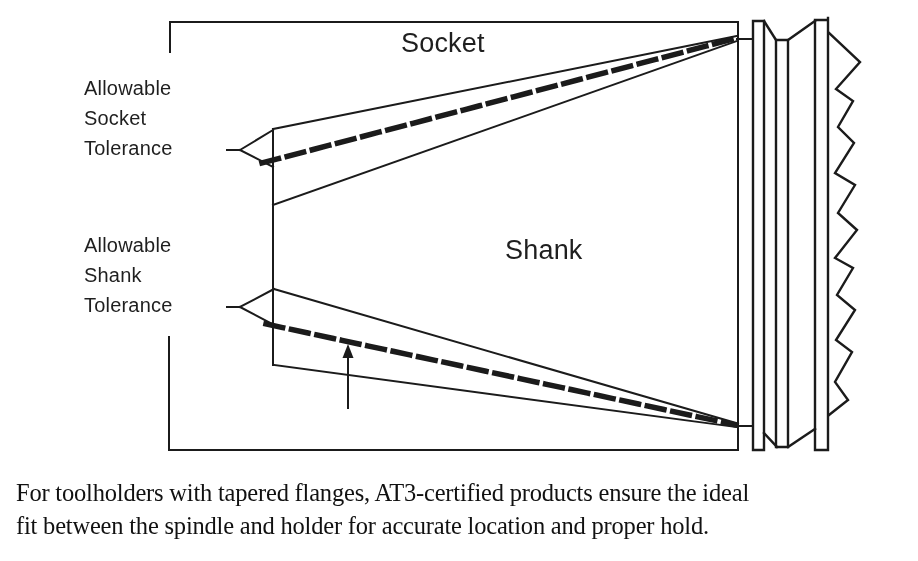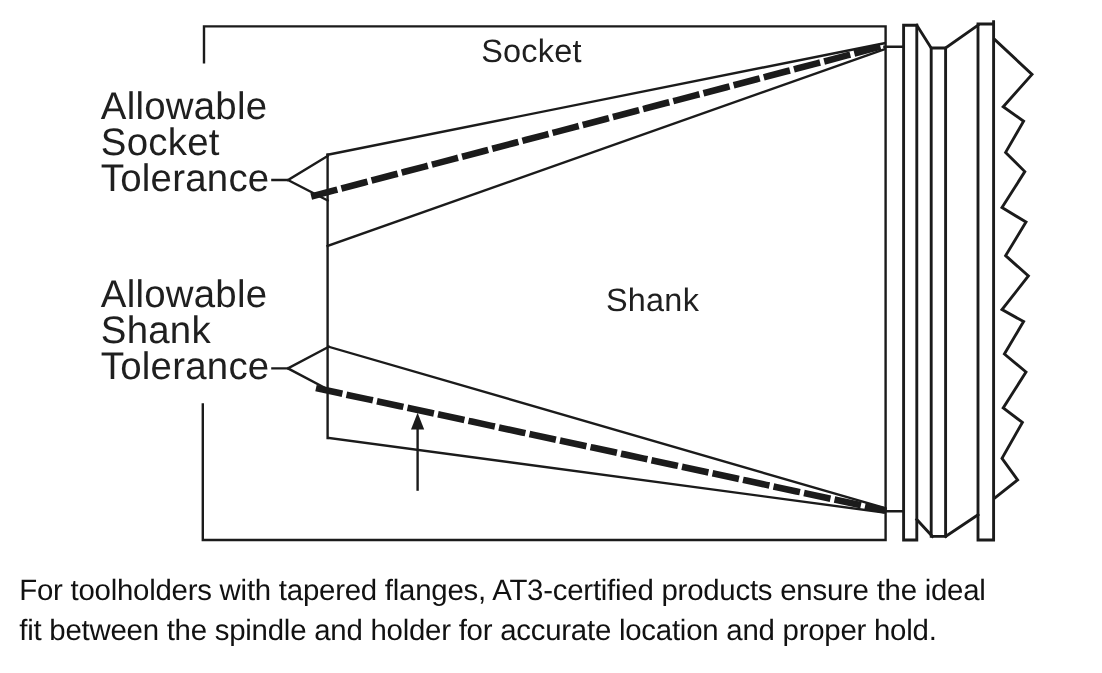--- a/index.html
+++ b/index.html
@@ -10,32 +10,32 @@
     font-family:"Liberation Sans", sans-serif;
     color:#1a1a1a;
     overflow:hidden;
   }
   .diagram-svg{position:absolute;left:0;top:0;}
   .lbl{
     position:absolute;
     color:#1f1f1f;
     white-space:pre-line;
     line-height:30px;
-    font-size:32px;
+    font-size:20px;
     letter-spacing:0.2px;
   }
   .lbl-center{font-size:27px;}
   #socket-label{left:401px;top:28px;}
   #shank-label{left:505px;top:235px;}
   #allow-socket{left:84px;top:73px;}
   #allow-shank{left:84px;top:230px;}
   #perfect-taper{left:261px;top:406px;}
   #caption{
     position:absolute;left:16px;top:476px;width:900px;
-    font-family:Liberation Sans, sans-serif;
+    font-family:Liberation Serif, serif;
     font-size:24.5px;line-height:33px;
     color:#111;
     white-space:pre-line;
     letter-spacing:-0.2px;
   }
 </style>
 </head>
 <body>
 
 <div id="page">

